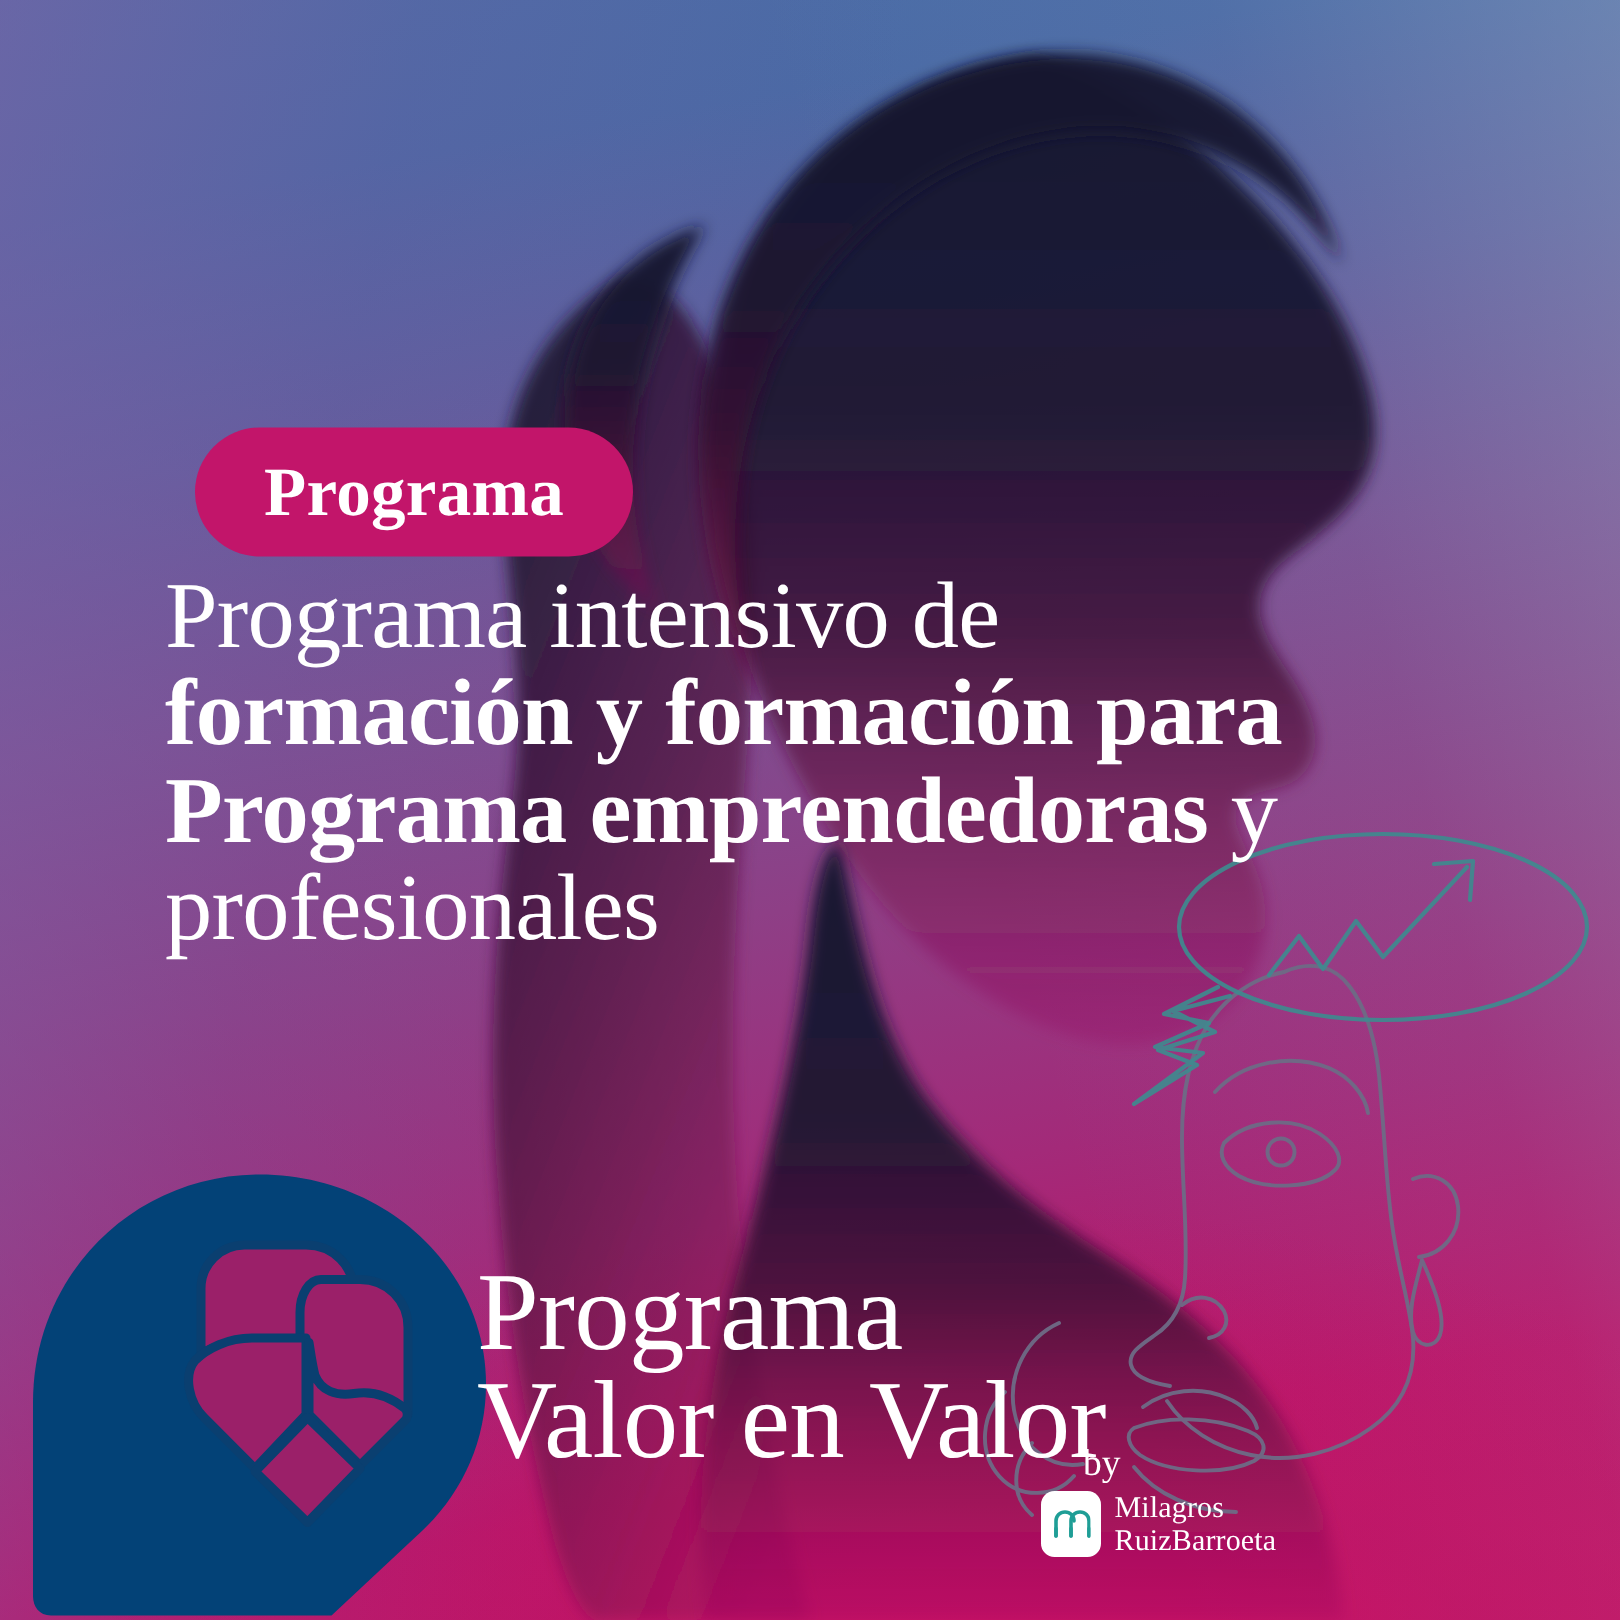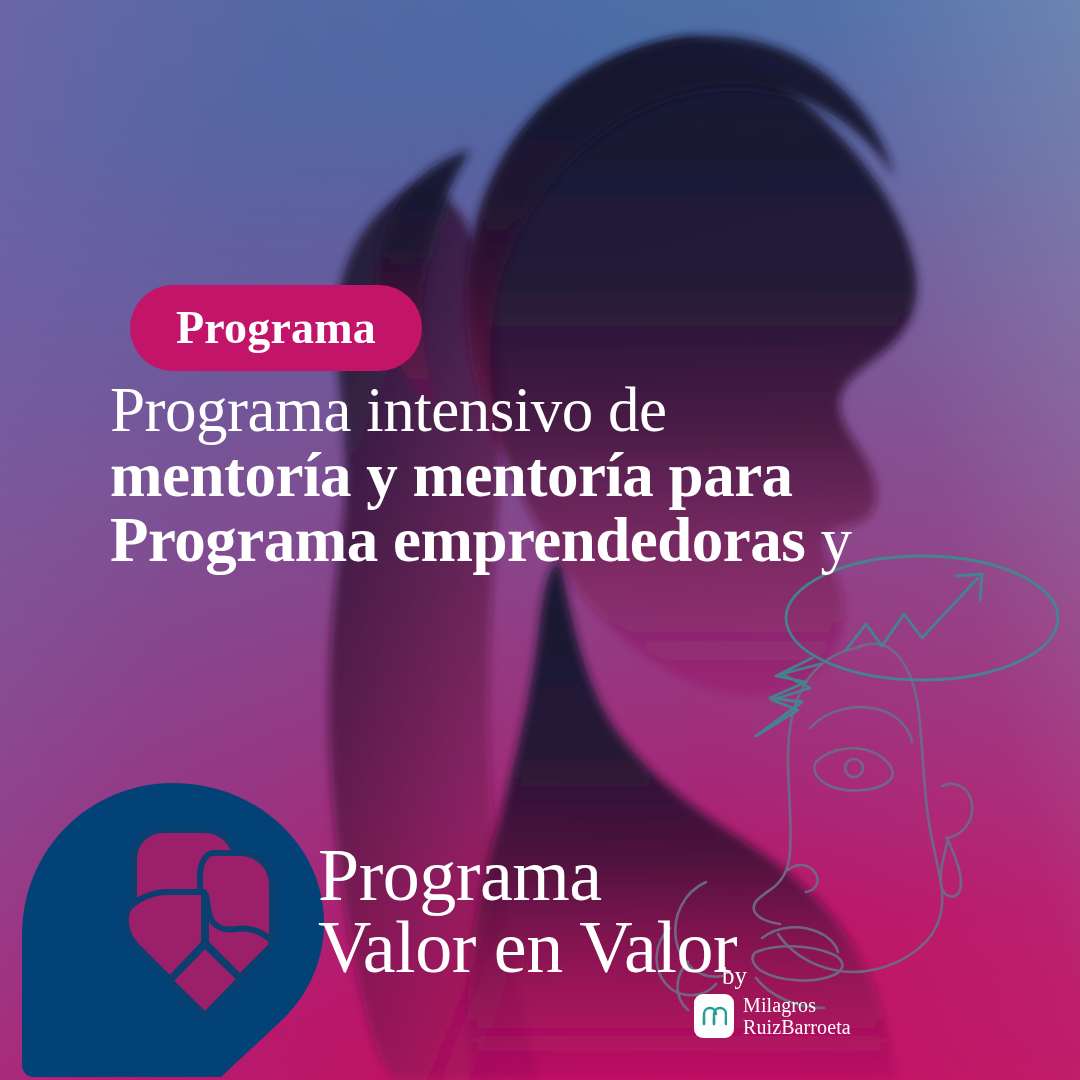--- a/index.html
+++ b/index.html
@@ -284,22 +284,23 @@
       </g>
     </svg>
   </div>
 
   <div class="badge" style="background:#c2156a;">
     <span class="badge-label">Programa</span>
   </div>
 
   <div class="headline">
     <span class="ln hl-light">Programa intensivo de</span>
-    <span class="ln hl-bold">mentoría y mentoría para</span>
+    <span class="ln hl-bold">formación y formación para</span>
     <span class="ln"><span class="hl-bold">Programa emprendedoras</span><span class="hl-light"> y</span></span>
+    <span class="ln hl-light">profesionales</span>
   </div>
 
   <div class="logo-pin">
     <svg viewBox="0 0 330 305">
 
       <path fill="#034277" d="M155,8 C238,8 306,70 306,148 C306,186 290,220 264,245
                L203,302 L16,302 C8,302 4,296 4,289 L4,160
                C4,74 72,8 155,8 Z"></path>
 
       <g>

